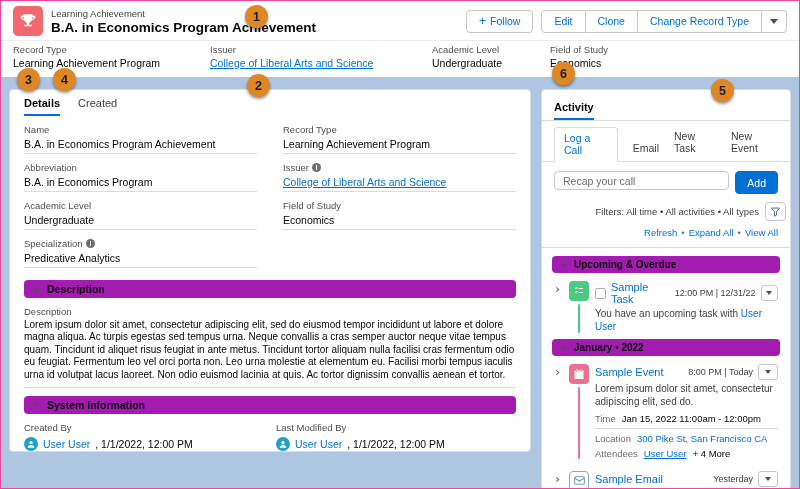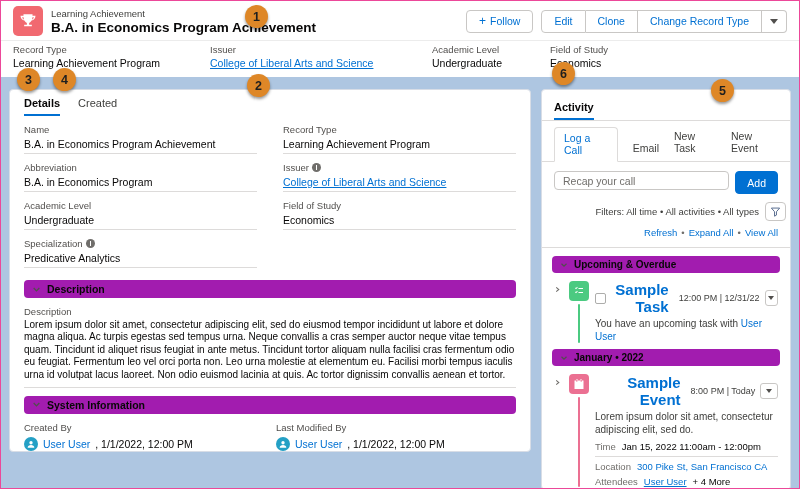--- a/index.html
+++ b/index.html
@@ -78,21 +78,21 @@
   .tl-rail { width:20px; display:flex; flex-direction:column; align-items:center; flex:0 0 auto; }
   .ticon { width:20px; height:20px; border-radius:4px; display:flex; align-items:center; justify-content:center; }
   .ticon.task { background:var(--task,#4BCA81); }
   .ticon.event { background:var(--event,#EB7092); }
   .ticon.email { background:#fff; border:1px solid var(--email,#8EA9BE); }
   .tline { width:2px; flex:1; margin-top:3px; border-radius:1px; min-height:10px; }
   .tline.task { background:var(--task,#4BCA81); }
   .tline.event { background:var(--event,#EB7092); }
   .tcontent { flex:1; min-width:0; }
   .thead { display:flex; align-items:center; gap:5px; }
-  .ttitle { font-size:15px; font-weight:700;text-align:right; }
+  .ttitle { font-size:11px; font-weight:400; }
   .tspacer { flex:1; }
   .tstamp { font-size:9px; color:#3E3E3C; white-space:nowrap; }
   .menu-btn { width:20px; height:16px; border:1px solid #C9C7C5; border-radius:3px; background:#fff; display:flex; align-items:center; justify-content:center; cursor:pointer; }
   .menu-btn .caret { border-left-width:3.5px; border-right-width:3.5px; border-top-width:4px; }
   .checkbox { width:11px; height:11px; border:1px solid #ADADAB; border-radius:2px; background:#fff; flex:0 0 auto; }
   .tbody { font-size:10px; color:#3E3E3C; margin-top:3px; line-height:1.27; }
   .drow { display:flex; gap:6px; font-size:9.5px; margin-top:4px; align-items:baseline; }
   .drow.bordered { border-bottom:1px solid #DDDBDA; padding-bottom:4px; }
   .dlabel { color:#706E6B; flex:0 0 auto; }
   .dval { color:#080707; }

